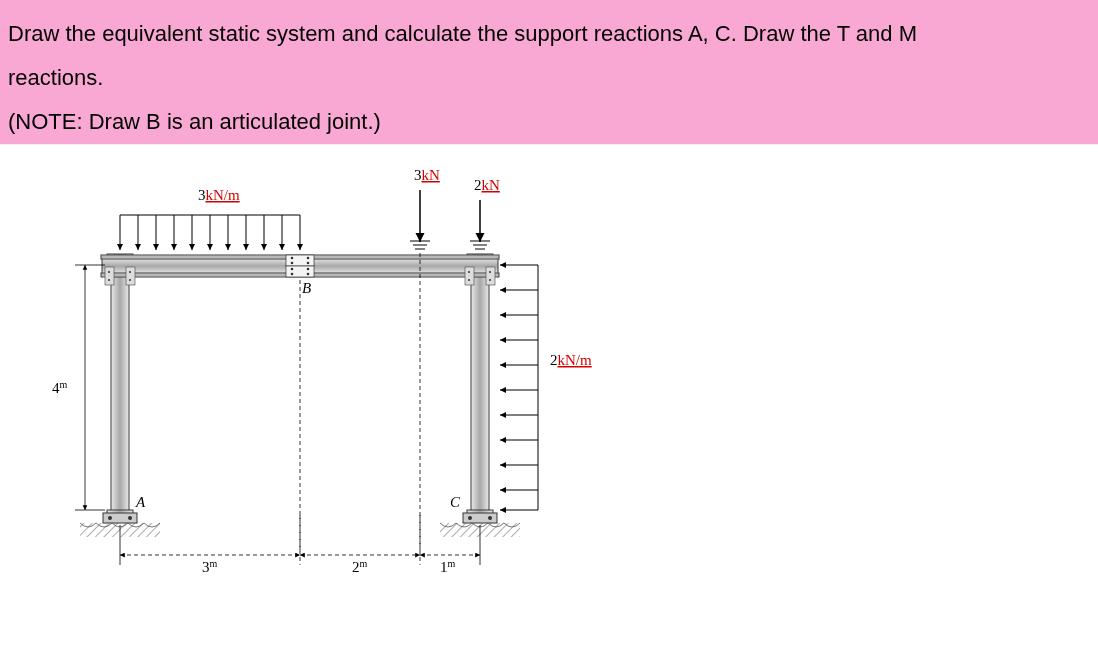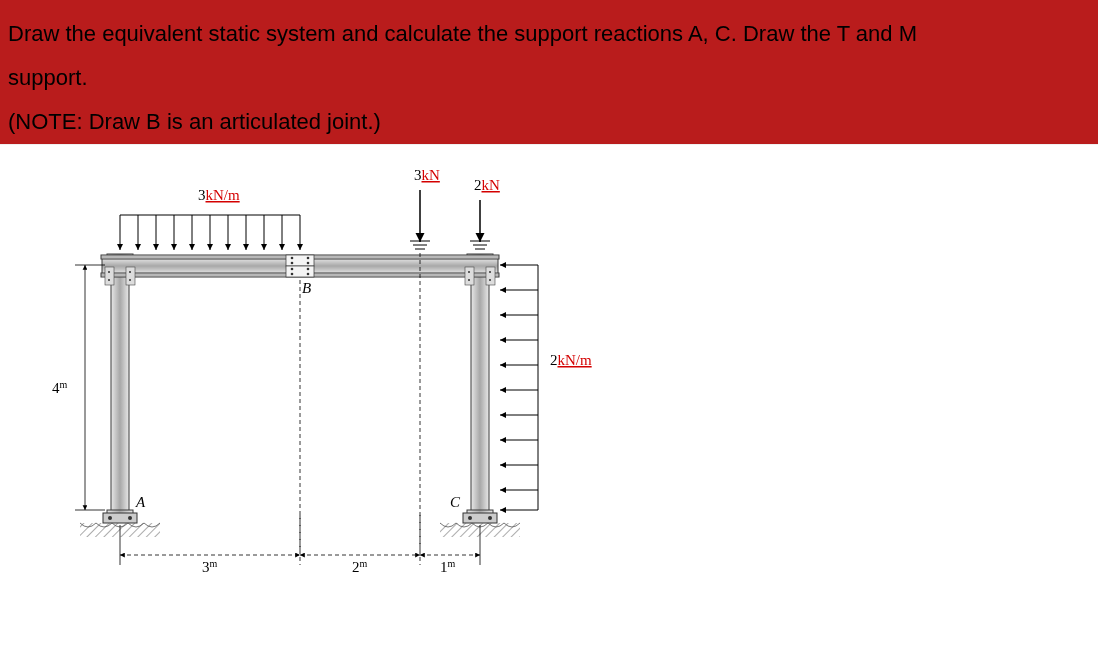--- a/index.html
+++ b/index.html
@@ -8,21 +8,21 @@
     width: 1098px;
     height: 648px;
     background: #ffffff;
     font-family: Arial, Helvetica, sans-serif;
     color: #000;
   }
   .question {
     padding: 12px 8px 0 8px;
     font-size: 22px;
     line-height: 2;
-    background: #b91c1c;
+    background: #f9a8d4;
     border-bottom: 1px solid #f0f0f0;
   }
   .diagram-area {
     position: relative;
     margin-top: 10px;
     margin-left: 10px;
     width: 700px;
     height: 440px;
   }
   svg { overflow: visible; }
@@ -33,21 +33,21 @@
   .dash { stroke-dasharray: 4 3; }
   .lbl { font-family: "Times New Roman", serif; font-size: 15px; }
   .lbl-sup { font-size: 10px; }
   .red { fill: #d40000; text-decoration: underline wavy #d40000; }
 </style>
 </head>
 <body>
 
 <div class="question">
   <div>Draw the equivalent static system and calculate the support reactions A, C. Draw the T and M</div>
-  <div>support.</div>
+  <div>reactions.</div>
   <div>(NOTE: Draw B is an articulated joint.)</div>
 </div>
 
 <div class="diagram-area">
 <svg width="700" height="440" viewBox="0 0 700 440">
   <defs>
     <linearGradient id="gradH" x1="0" y1="0" x2="0" y2="1">
       <stop offset="0%" stop-color="#e8e8e8"></stop>
       <stop offset="50%" stop-color="#a8a8a8"></stop>
       <stop offset="100%" stop-color="#e8e8e8"></stop>

